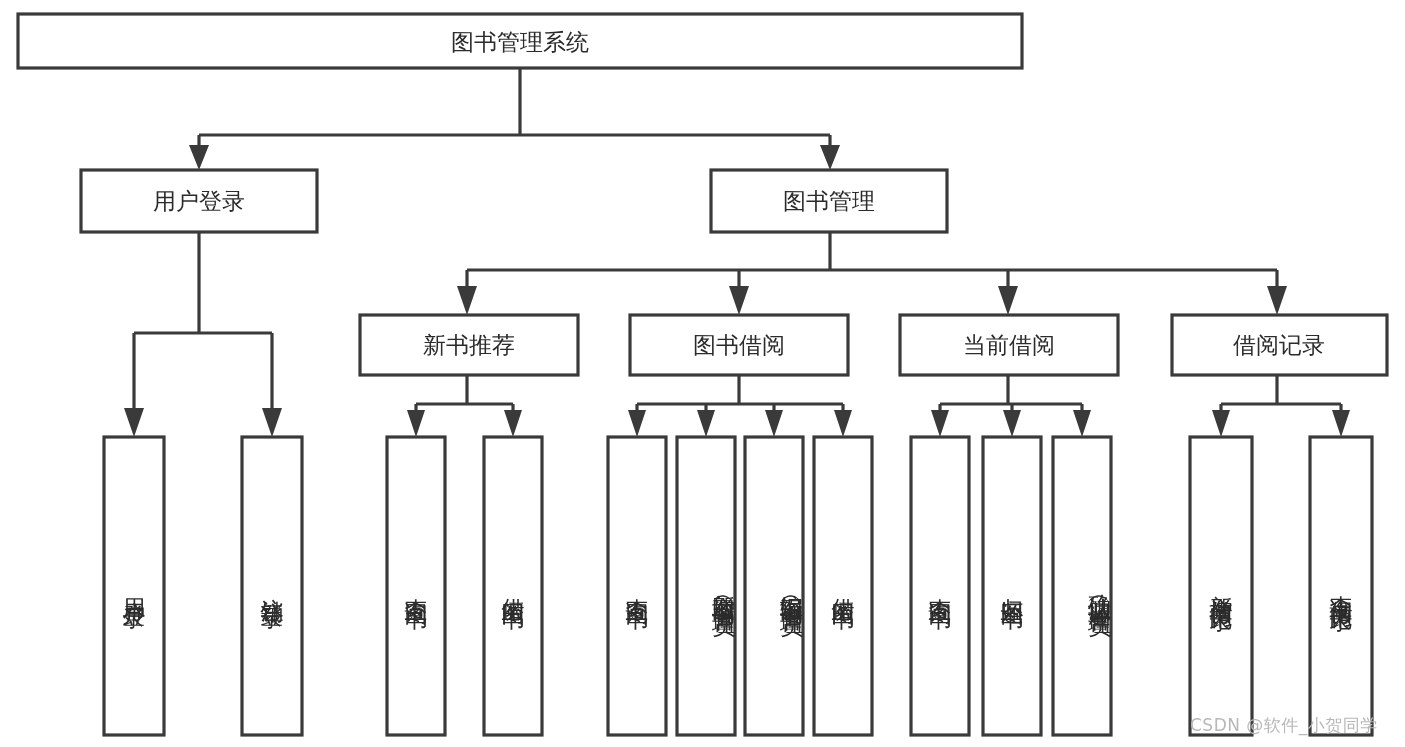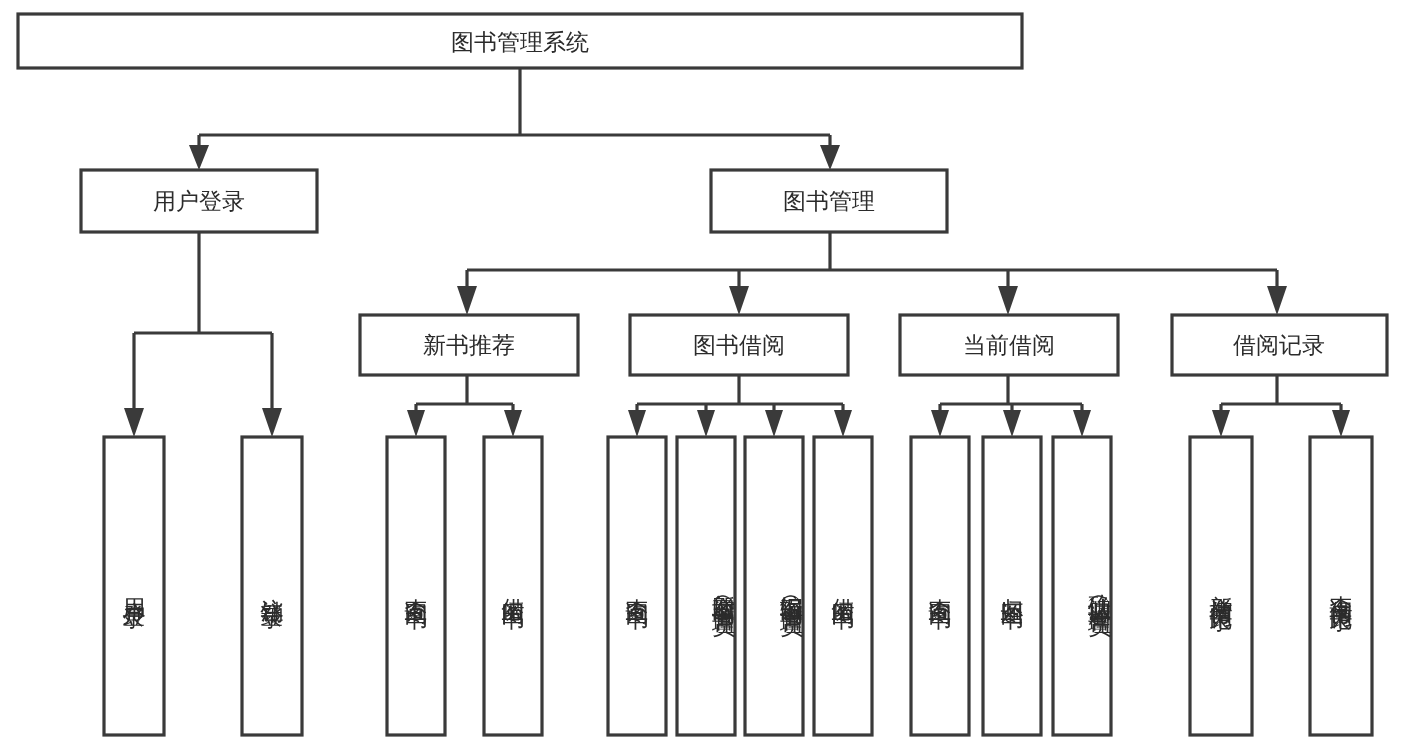--- a/index.html
+++ b/index.html
@@ -211,13 +211,14 @@
   <div class="leaf-label" style="left:608px; top:437px; width:58px; height:298px; display:flex; align-items:center; justify-content:center;">查询图书</div>
   <div class="leaf-label" style="left:677px; top:443px; width:58px; height:292px; display:flex; align-items:flex-start; justify-content:center;">新增图书（管理员）</div>
   <div class="leaf-label" style="left:745px; top:443px; width:58px; height:292px; display:flex; align-items:flex-start; justify-content:center;">编辑图书（管理员）</div>
   <div class="leaf-label" style="left:814px; top:437px; width:58px; height:298px; display:flex; align-items:center; justify-content:center;">借阅图书</div>
   <div class="leaf-label" style="left:911px; top:437px; width:58px; height:298px; display:flex; align-items:center; justify-content:center;">查询图书</div>
   <div class="leaf-label" style="left:983px; top:437px; width:58px; height:298px; display:flex; align-items:center; justify-content:center;">归还图书</div>
   <div class="leaf-label" style="left:1053px; top:443px; width:58px; height:292px; display:flex; align-items:flex-start; justify-content:center;">确认归还（管理员）</div>
   <div class="leaf-label" style="left:1190px; top:437px; width:62px; height:298px; display:flex; align-items:center; justify-content:center;">新增借阅记录</div>
   <div class="leaf-label" style="left:1310px; top:437px; width:62px; height:298px; display:flex; align-items:center; justify-content:center;">查询借阅记录</div>
 
+  <div class="watermark">CSDN @软件_小贺同学</div>
 </div>
 
 </body></html>

